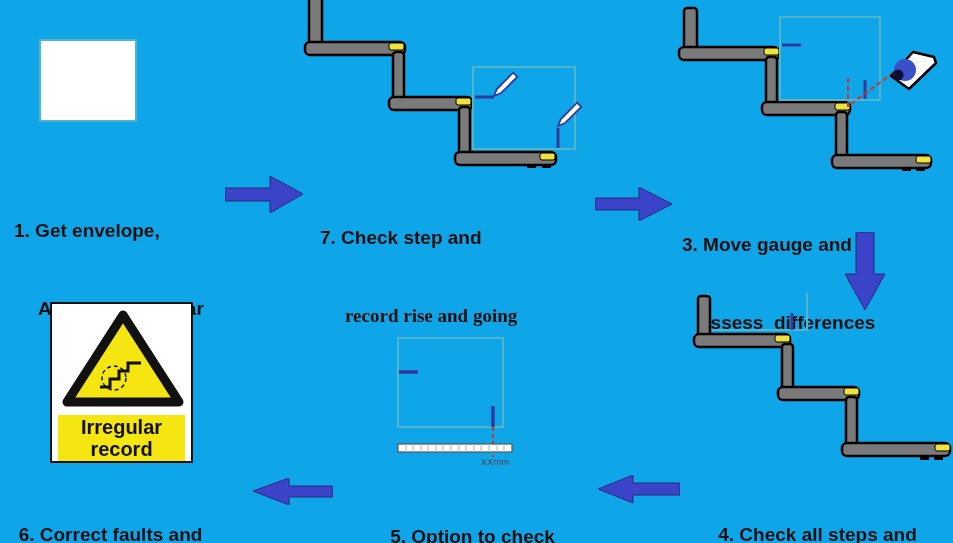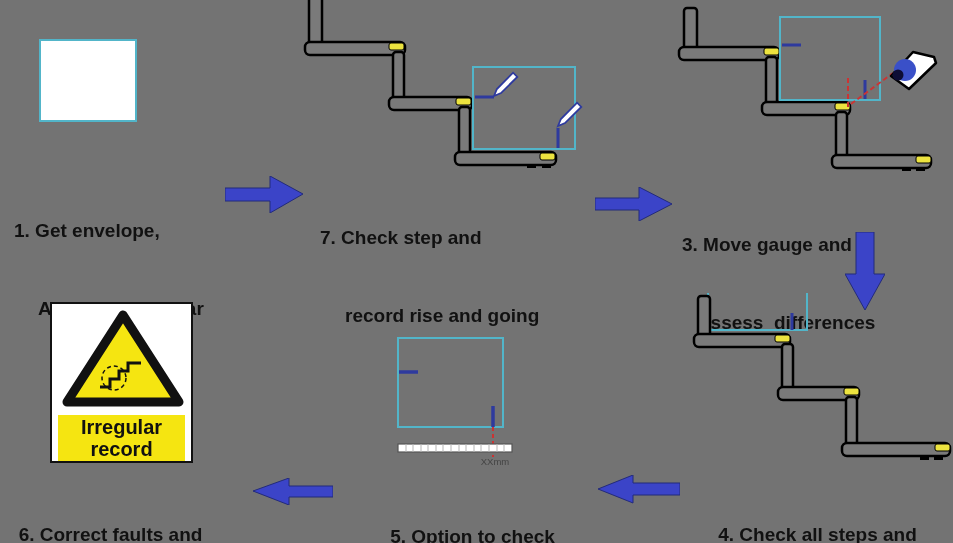--- a/index.html
+++ b/index.html
@@ -1,17 +1,17 @@
 <!DOCTYPE html>
 <html style="--arrow-blue: #3b44c8; --envelope-teal: #52b5c9; --mark-navy: #2e3a9e; --sight-red: #cc3333; --stair-gray: #7a7a7a; --nosing-yellow: #ece33f; --sign-yellow: #f5e511; --text-black: #111111;"><head>
 <meta charset="utf-8">
 <style>
   html,body{margin:0;padding:0;background:#fff;}
   .canvas{
-    position:relative;width:953px;height:543px;background:#737373;overflow:hidden;
+    position:relative;width:953px;height:543px;background:#0ea5e9;overflow:hidden;
     font-family:"Liberation Sans",sans-serif;
   }
   .abs{position:absolute;}
   .label{
     position:absolute;color:#111;font-weight:bold;font-size:19px;line-height:26px;
     white-space:pre;
   }
   .label.centered{text-align:center;}
   .envelope{
     position:absolute;border:2px solid var(--envelope-teal);background:#fff;box-sizing:border-box;
@@ -64,21 +64,21 @@
     <rect x="473" y="67" width="102" height="82" fill="none" style="stroke:var(--envelope-teal)" stroke-width="2"></rect>
     <g style="stroke:var(--mark-navy)" stroke-width="3">
       <line x1="475" y1="97" x2="494" y2="97"></line>
       <line x1="558" y1="128" x2="558" y2="148"></line>
     </g>
     <path transform="translate(494,96)" d="M0,0 L7,-2.9 L23.3,-19.1 L19.1,-23.3 L2.9,-7 Z" fill="#fff" style="stroke:var(--mark-navy)" stroke-width="1.8"></path>
     <path transform="translate(558,126)" d="M0,0 L7,-2.9 L23.3,-19.1 L19.1,-23.3 L2.9,-7 Z" fill="#fff" style="stroke:var(--mark-navy)" stroke-width="1.8"></path>
   </svg>
   <div class="label" style="left:320px;top:173px;">
     <div>7. Check step and</div>
-    <div style="padding-left:25px;">record rise and going</div>
+    <div style="padding-left:25px;font-family:Liberation Serif, serif;">record rise and going</div>
   </div>
 
   <svg class="abs" style="left:595px;top:187px;" width="78" height="34">
     <polygon points="0,11 44,11 44,0 77,17 44,34 44,23 0,23" style="fill:var(--arrow-blue)" stroke="#232b7a" stroke-width="1"></polygon>
   </svg>
 
   <svg class="abs" style="left:660px;top:5px;" width="293" height="170" viewBox="660 5 293 170">
     <g stroke="#000" stroke-width="2.5" style="fill:var(--stair-gray)" stroke-linejoin="round">
       <rect x="684" y="8" width="13" height="44" rx="3"></rect>
       <rect x="679" y="47" width="100" height="13" rx="5"></rect>

